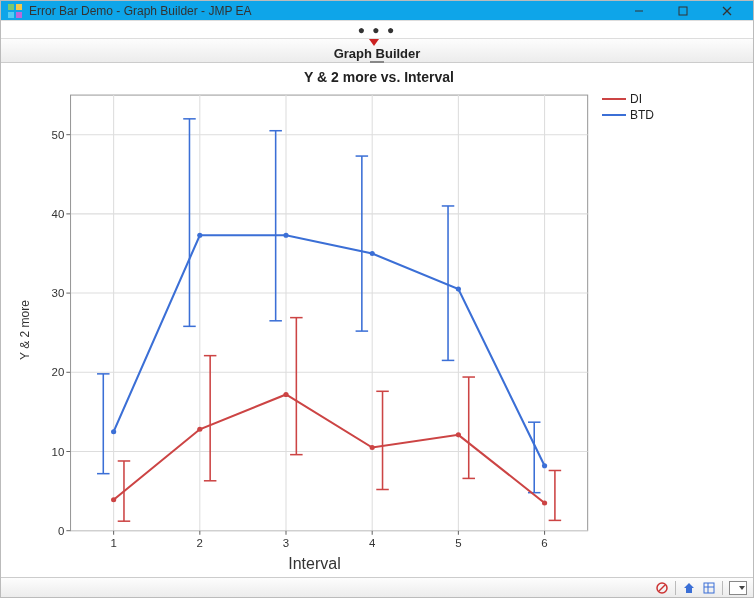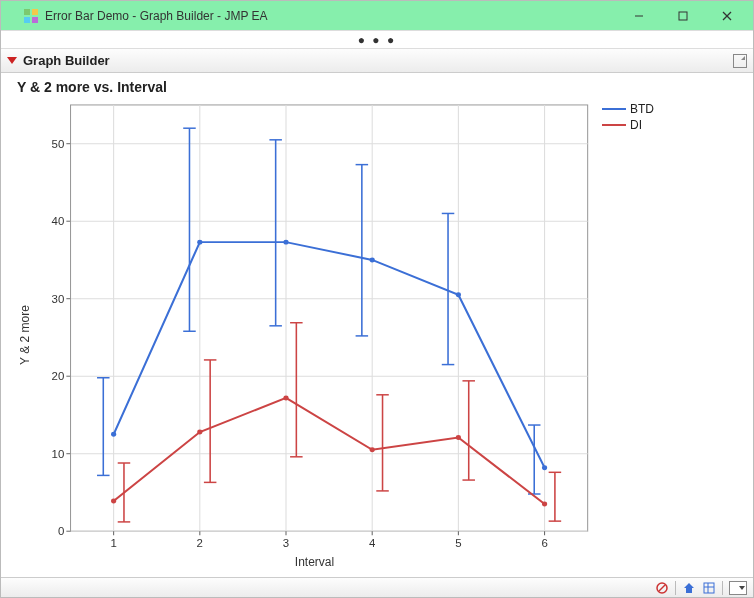--- a/index.html
+++ b/index.html
@@ -9,26 +9,26 @@
     background: #f0f0f0;
     width: 754px;
     height: 598px;
     overflow: hidden;
     display: flex;
     flex-direction: column;
     border: 1px solid #bbb;
   }
   
   .titlebar {
-    height: 30px;
-    background: #86efac;
+    height: 20px;
+    background: #0ea5e9;
     border-bottom: 1px solid #ddd;
     display: flex;
     align-items: center;
-    padding: 0 4px 0 22px;
+    padding: 0 4px 0 6px;
   }
   .titlebar .app-icon {
     width: 16px; height: 16px;
     margin-right: 6px;
     display: inline-flex; align-items: center; justify-content: center;
   }
   .titlebar .title { flex: 1; color: #333; font-size: 12px; }
   .winbtn {
     width: 44px; height: 28px;
     display: flex; align-items: center; justify-content: center;
@@ -42,20 +42,21 @@
     display: flex; align-items: center; justify-content: center;
     color: #333; letter-spacing: 2px;
   }
   
   .report-header {
     height: 24px;
     background: linear-gradient(#fdfdfd,#ececec);
     border-bottom: 1px solid #ccc;
     display: flex; align-items: center;
     padding: 0 6px;
+    flex-direction: column;
   }
   .disclosure {
     width: 0; height: 0;
     border-left: 5px solid transparent;
     border-right: 5px solid transparent;
     border-top: 7px solid #c22;
     margin-right: 6px;
     cursor: pointer;
   }
   .report-title { font-weight: bold; font-size: 13px; color: #222; flex:1; }
@@ -73,21 +74,21 @@
     flex: 1;
     background: #fff;
     position: relative;
   }
   .chart-wrap {
     position: absolute;
     left: 16px; top: 6px; right: 12px; bottom: 6px;
     background: #fff;
   }
   .chart-title {
-    text-align: left;
+    text-align: center;
     font-weight: bold;
     font-size: 14px;
     color: #222;
     height: 20px;
   }
   .chart-body {
     position: absolute;
     left: 0; right: 0; top: 20px; bottom: 0;
     display: flex;
   }
@@ -100,21 +101,21 @@
     white-space: nowrap;
     font-size: 12px;
     color: #333;
   }
   .plot-col {
     flex: 1;
     display: flex; flex-direction: column;
   }
   .plot-svg { flex: 1; }
   .xaxis-label {
-    height: 16px; text-align: center; font-size: 12px; color: #333;
+    height: 16px; text-align: center; font-size: 16px; color: #333;
   }
   .legend {
     width: 145px;
     padding: 2px 2px 2px 6px;
     font-size: 12px;
     color: #222;
   }
   .legend-row {
     display: flex; align-items: center;
     height: 16px; gap: 4px;
@@ -280,32 +281,32 @@
             <line x1="500.58666666666664" y1="425.8363636363636" x2="500.58666666666664" y2="376.58181818181816" stroke="#cc4444" stroke-width="1.5"></line>
             <line x1="494.58666666666664" y1="425.8363636363636" x2="506.58666666666664" y2="425.8363636363636" stroke="#cc4444" stroke-width="1.5"></line>
             <line x1="494.58666666666664" y1="376.58181818181816" x2="506.58666666666664" y2="376.58181818181816" stroke="#cc4444" stroke-width="1.5"></line>
           </svg>
         <div class="xaxis-label">Interval</div>
       </div>
       <div class="legend" id="legend">
           <div class="legend-row">
             <span class="legend-swatch">
               <svg width="24" height="8">
+                <line x1="0" y1="4" x2="24" y2="4" stroke="#cc4444" stroke-width="2"></line>
+              </svg>
+            </span>
+            <span>DI</span>
+          </div>
+          <div class="legend-row">
+            <span class="legend-swatch">
+              <svg width="24" height="8">
                 <line x1="0" y1="4" x2="24" y2="4" stroke="#3b6fd6" stroke-width="2"></line>
               </svg>
             </span>
             <span>BTD</span>
-          </div>
-          <div class="legend-row">
-            <span class="legend-swatch">
-              <svg width="24" height="8">
-                <line x1="0" y1="4" x2="24" y2="4" stroke="#cc4444" stroke-width="2"></line>
-              </svg>
-            </span>
-            <span>DI</span>
           </div>
         </div>
     </div>
   </div>
 </div>
 
 <div class="statusbar">
   <span class="sb-icon">
     <svg width="12" height="12">
         <circle cx="6" cy="6" r="5" fill="none" stroke="#cc3333" stroke-width="1.5"></circle>

